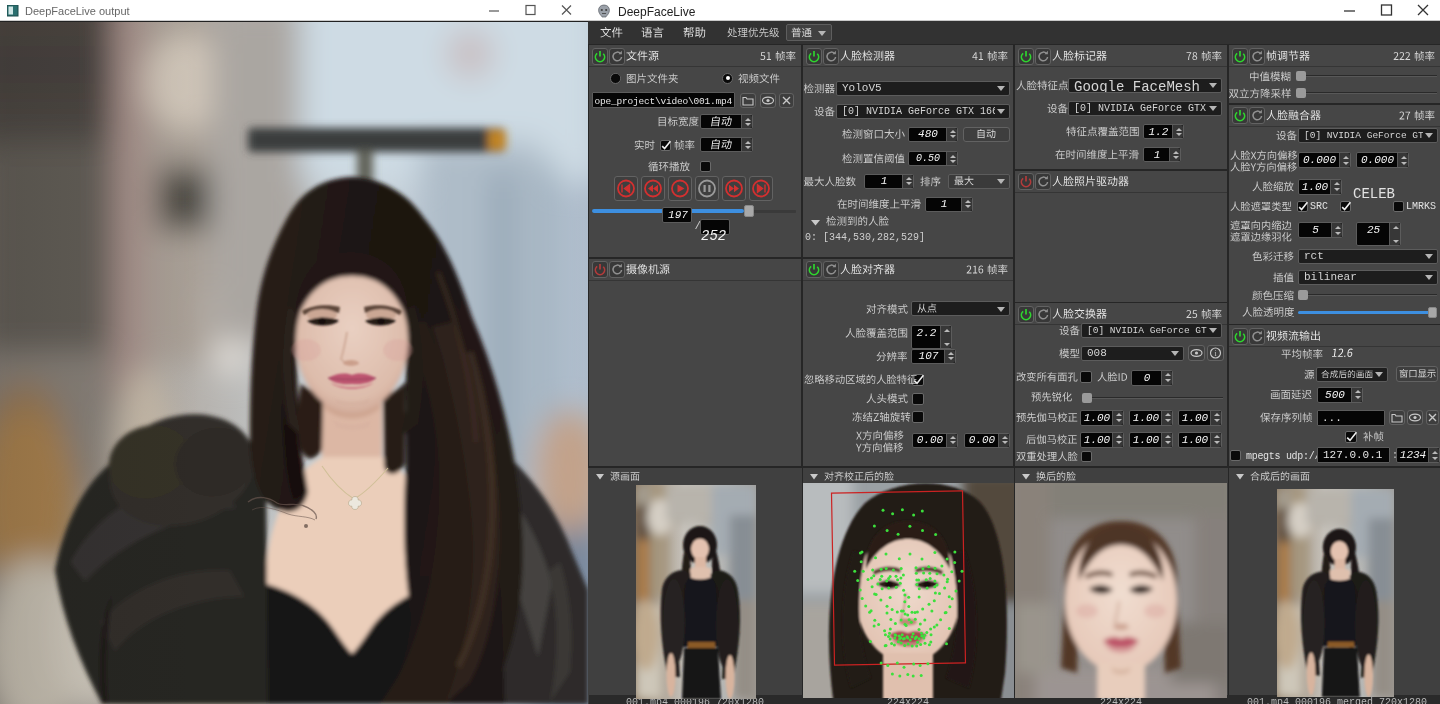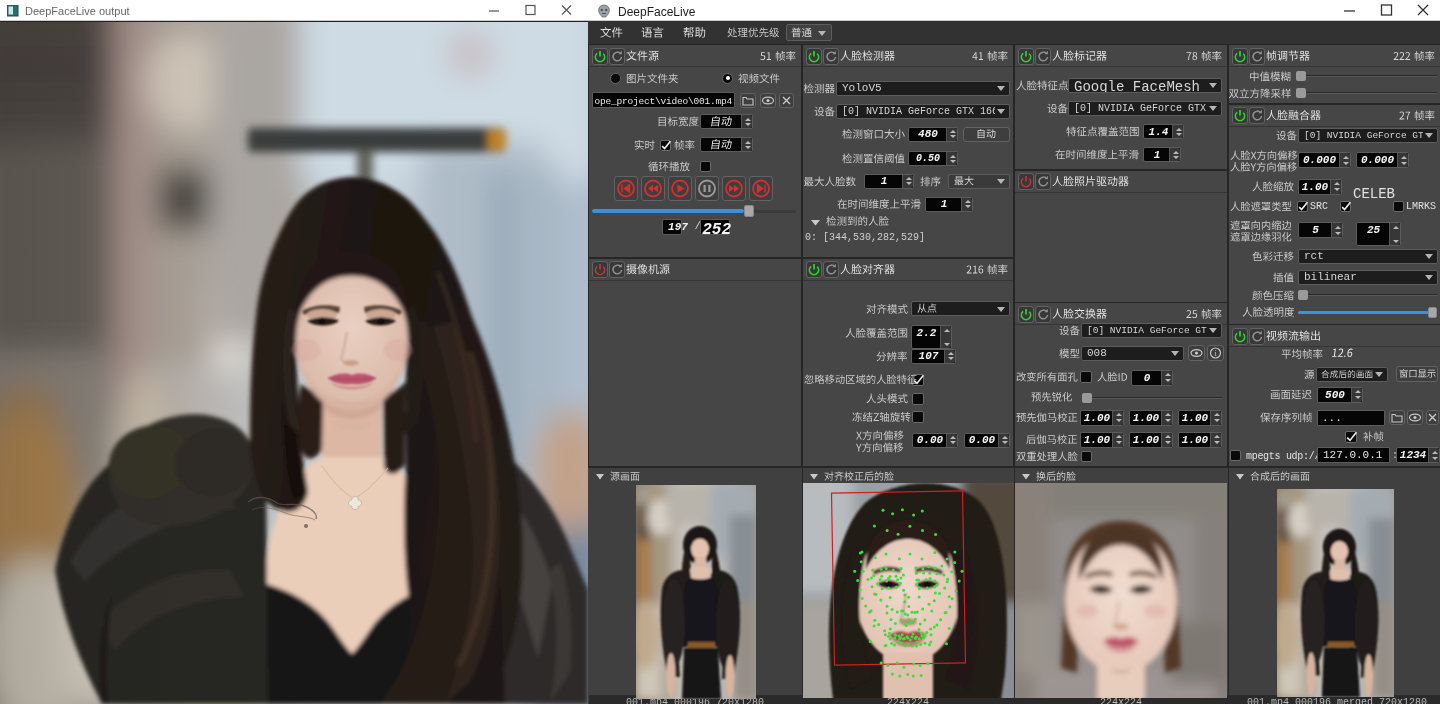--- a/index.html
+++ b/index.html
@@ -1,18 +1,18 @@
 <!DOCTYPE html>
 <html><head><meta charset="utf-8"><title>DeepFaceLive</title>
 <style>
 *{margin:0;padding:0;box-sizing:border-box}
 html,body{width:1440px;height:704px;overflow:hidden;background:#222;font-family:"Liberation Sans",sans-serif}
 .abs{position:absolute}
 .mono{font-family:"Liberation Mono",monospace;color:#ddd}
-.lcd{font-family:"Liberation Mono",monospace;font-style:italic;font-weight:bold;color:#f4f4f4}
+.lcd{font-family:"Liberation Mono",monospace;font-style:italic;font-weight:normal;color:#f4f4f4}
 .dd{position:absolute;background:#1d1d1d;border:1px solid #5c5c5c;border-radius:2px;color:#d6d6d6;font-family:"Liberation Mono",monospace;overflow:hidden;white-space:nowrap}
 .dda{position:absolute;right:4px;width:0;height:0;border-left:4px solid transparent;border-right:4px solid transparent;border-top:5px solid #b5b5b5;top:50%;margin-top:-2px}
 .spin{position:absolute;background:#050505;border:1px solid #5c5c5c;border-radius:2px}
 .sar{position:absolute;right:0;top:0;bottom:0;width:11px;background:#373737;border-left:1px solid #565656;border-radius:0 2px 2px 0}
 .sar i{position:absolute;left:2.5px;width:0;height:0;border-left:3px solid transparent;border-right:3px solid transparent}
 .sar .u{top:2.5px;border-bottom:3.5px solid #b9b9b9}
 .sar .d{bottom:2.5px;border-top:3.5px solid #b9b9b9}
 .cb{position:absolute;background:#090909;border:1px solid #6a6a6a;border-radius:2px}
 .btn{position:absolute;background:#3e3e3e;border:1px solid #626262;border-radius:3px}
 .fld{position:absolute;background:#050505;border:1px solid #5c5c5c;border-radius:1px;color:#e6e6e6;font-family:"Liberation Mono",monospace;white-space:nowrap;overflow:hidden}
@@ -286,26 +286,26 @@
     <path d="M6.5 8.7l5 3.8-5 3.8zM11.5 8.7l5 3.8-5 3.8z" fill="#d33030" transform="translate(0.5 0)"></path>
   </svg>
 <div class="btn" style="left:749.0px;top:175.5px;width:24px;height:25px;background:#3f3f3f"></div>
 <svg class="abs" style="left:749.0px;top:175.5px" width="24" height="25">
     <circle cx="12" cy="12.5" r="8.0" stroke="#d33030" stroke-width="1.8" fill="none"></circle>
     <path d="M16 8.5v8M8.5 8.7l5 3.8-5 3.8z" fill="#d33030" stroke="#d33030" stroke-width="1.4"></path>
   </svg>
 <div class="abs" style="left:592px;top:209.5px;width:204px;height:3px;background:#3a3a3a;border-radius:1px"></div>
 <div class="abs" style="left:592px;top:209px;width:152px;height:4px;background:#3d8fe0;border-radius:2px"></div>
 <div class="abs" style="left:744px;top:205px;width:10px;height:12px;background:#a8a8a8;border:1px solid #888;border-radius:2px"></div>
-<div class="spin" style="left:662.0px;top:219.0px;width:20px;height:16.0px">
+<div class="spin" style="left:662.0px;top:207px;width:30.0px;height:16.0px">
     <span class="lcd" style="position:absolute;left:0;width:30.0px;text-align:center;top:1.0px;font-size:11px">197</span>
   </div>
 <span class="mono abs" style="left:694.5px;top:220.0px;font-size:11px;color:#cccccc;white-space:nowrap">/</span>
 <div class="spin" style="left:700.0px;top:219.0px;width:30.0px;height:16.0px">
-    <span class="lcd" style="position:absolute;left:0;width:30.0px;text-align:right;top:1.0px;font-size:16px">252</span>
+    <span class="lcd" style="position:absolute;left:0;width:30.0px;text-align:left;top:8px;font-size:14px">252</span>
   </div>
 <div class="panel" style="left:589px;top:258.5px;width:212px;height:208.5px">
     <div class="phead"></div>
   </div>
 <div class="btn" style="left:591.5px;top:261.0px;width:16px;height:17px;background:#383838"></div>
 <svg class="abs" style="left:591.5px;top:261.0px" width="16" height="17">
     <circle cx="8" cy="9" r="4.6" stroke="#b23b3b" stroke-width="1.7" fill="none" stroke-dasharray="21.7 7.2" transform="rotate(-45 8 9)"></circle>
     <line x1="8" y1="3" x2="8" y2="8.6" stroke="#b23b3b" stroke-width="1.7"></line>
   </svg>
 <div class="btn" style="left:608.5px;top:261.0px;width:16px;height:17px;background:#383838"></div>
@@ -435,21 +435,21 @@
   </svg>
 <div class="dd" style="left:1068.0px;top:77.5px;width:154.0px;height:15.0px">
     <span style="position:absolute;left:5px;right:14px;top:0.8px;font-size:14px;letter-spacing:0px;overflow:hidden">Google FaceMesh</span>
     <i class="dda"></i>
   </div>
 <div class="dd" style="left:1068.0px;top:100.5px;width:154.0px;height:15.0px">
     <span style="position:absolute;left:5px;right:14px;top:1.3px;font-size:10.0px;letter-spacing:0px;overflow:hidden">[0] NVIDIA GeForce GTX 1</span>
     <i class="dda"></i>
   </div>
 <div class="spin" style="left:1143.0px;top:124.0px;width:41.0px;height:15.0px">
-    <span class="lcd" style="position:absolute;left:0;width:29.0px;text-align:center;top:0.5px;font-size:11px">1.4</span>
+    <span class="lcd" style="position:absolute;left:0;width:29.0px;text-align:center;top:0.5px;font-size:11px">1.2</span>
     <span class="sar">
       <i class="u"></i>
       <i class="d"></i>
     </span>
   </div>
 <div class="spin" style="left:1143.0px;top:147.0px;width:38.0px;height:15.0px">
     <span class="lcd" style="position:absolute;left:0;width:26.0px;text-align:center;top:0.5px;font-size:11px">1</span>
     <span class="sar">
       <i class="u"></i>
       <i class="d"></i>

